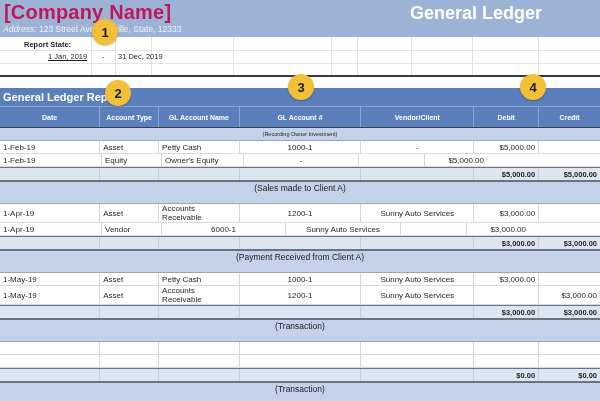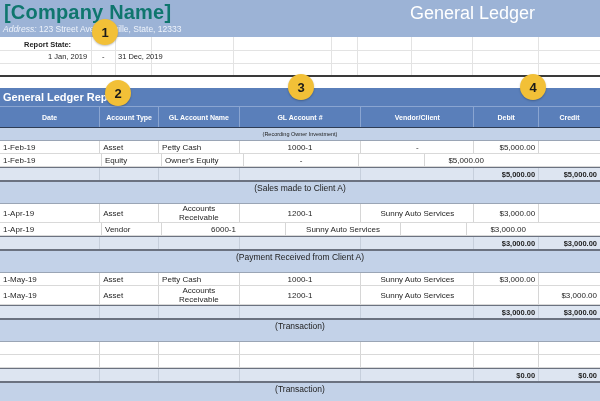--- a/index.html
+++ b/index.html
@@ -1,29 +1,29 @@
 <!DOCTYPE html>
 <html><head>
   <meta charset="utf-8">
   <style>
     * { box-sizing: border-box; margin: 0; padding: 0; }
     html, body { width: 600px; height: 401px; overflow: hidden; background: #ffffff; }
     body { font-family: "Liberation Sans", sans-serif; color: #1f1f1f; position: relative; }
 
     .top-band { position: absolute; left: 0; top: 0; width: 600px; height: 37px; background: #9cb3d6; }
-    .company-name { position: absolute; left: 4px; top: 1px; font-size: 20px; font-weight: bold; color: #0f766e; letter-spacing: 0.2px; }
+    .company-name { position: absolute; left: 4px; top: 1px; font-size: 20px; font-weight: bold; color: #be185d; letter-spacing: 0.2px; }
     .address { position: absolute; left: 3px; top: 24px; font-size: 8.5px; color: #eef3fb; }
     .address i { font-style: italic; }
-    .gl-title { position: absolute; left: 410px; top: 3px; font-size: 18px; font-weight: normal; color: #ffffff; }
+    .gl-title { position: absolute; left: 410px; top: 3px; font-size: 18px; font-weight: bold; color: #ffffff; }
 
     .grid-area { position: absolute; left: 0; top: 37px; width: 600px; height: 38px; }
     .grid-line-h { position: absolute; left: 0; width: 600px; height: 1px; background: #e3e3e3; }
     .grid-line-v { position: absolute; top: 0; width: 1px; height: 38px; background: #e3e3e3; }
     .report-date-label { position: absolute; left: 24px; top: 40px; font-size: 7.5px; font-weight: bold; }
-    .date-start { position: absolute; left: 48px; top: 52px; font-size: 7.5px; }
+    .date-start { position: absolute; left: 48px; top: 52px; font-size: 7.5px; text-decoration: underline; }
     .date-dash { position: absolute; left: 102px; top: 52px; font-size: 7.5px; }
     .date-end { position: absolute; left: 118px; top: 52px; font-size: 7.5px; }
     .thick-rule { position: absolute; left: 0; top: 75px; width: 600px; height: 2px; background: #3a3a3a; }
 
     .report-bar { position: absolute; left: 0; top: 88px; width: 600px; height: 18px; background: #5a7fba; }
     .report-bar-title { position: absolute; left: 3px; top: 3px; font-size: 11px; font-weight: bold; color: #ffffff; }
 
     .col-header { position: absolute; left: 0; top: 106px; width: 600px; height: 22px; background: #5a7fba; border-top: 1px solid #8aa5d1; border-bottom: 1px solid #2f3d55; display: flex; }
     .col-header .hc { height: 100%; display: flex; align-items: center; justify-content: center; font-size: 7px; font-weight: bold; color: #ffffff; border-right: 1px solid #8aa5d1; }
     .col-header .hc:last-child { border-right: none; }
@@ -32,21 +32,21 @@
     .w-vendor { width: 115px; } .w-debit { width: 66px; } .w-credit { width: 62px; }
 
     .ledger { position: absolute; left: 0; top: 128px; width: 600px; }
     .section-title { height: 24px; background: #c3d2e8; border-top: 2px solid #6b7280; border-bottom: 1px solid #9aa5b5; text-align: center; font-size: 8.5px; line-height: 12px; color: #222; }
     .section-title.small { font-size: 5.5px; line-height: 12px; height: 13px; border-top: none; }
     .row { display: flex; border-bottom: 1px solid #d9d9d9; background: #fff; }
     .row .c { font-size: 8px; padding: 0 3px; display: flex; align-items: center; border-right: 1px solid #d6d6d6; overflow: hidden; }
     .row .c:last-child { border-right: none; }
     .c.center { justify-content: center; }
     .c.right { justify-content: flex-end; }
-    .c.wrap { line-height: 9px; text-align: center; }
+    .c.wrap { line-height: 9px; }
     .h13 { height: 13px; } .h19 { height: 19px; }
     .total-row { display: flex; height: 13px; background: #dde5f1; border-top: 1px solid #6b7280; }
     .total-row .c { font-size: 7.5px; font-weight: bold; padding: 0 3px; display: flex; align-items: center; justify-content: flex-end; border-right: 1px solid #c6cfdc; }
     .total-row .c:last-child { border-right: none; }
 
     .badge { position: absolute; width: 26px; height: 26px; border-radius: 50%; background: #f2c037; color: #1a1a1a; font-weight: bold; font-size: 13px; display: flex; align-items: center; justify-content: center; box-shadow: 0 1px 2px rgba(0,0,0,0.25); }
   </style>
 </head>
 <body>
 

